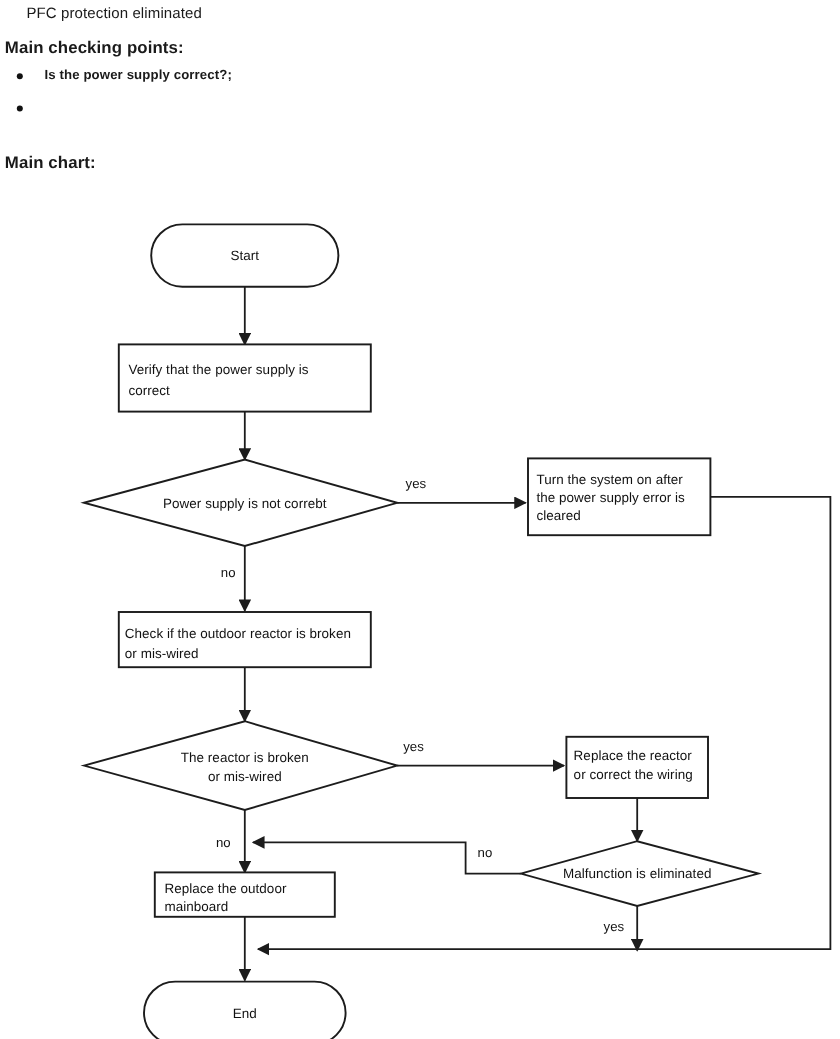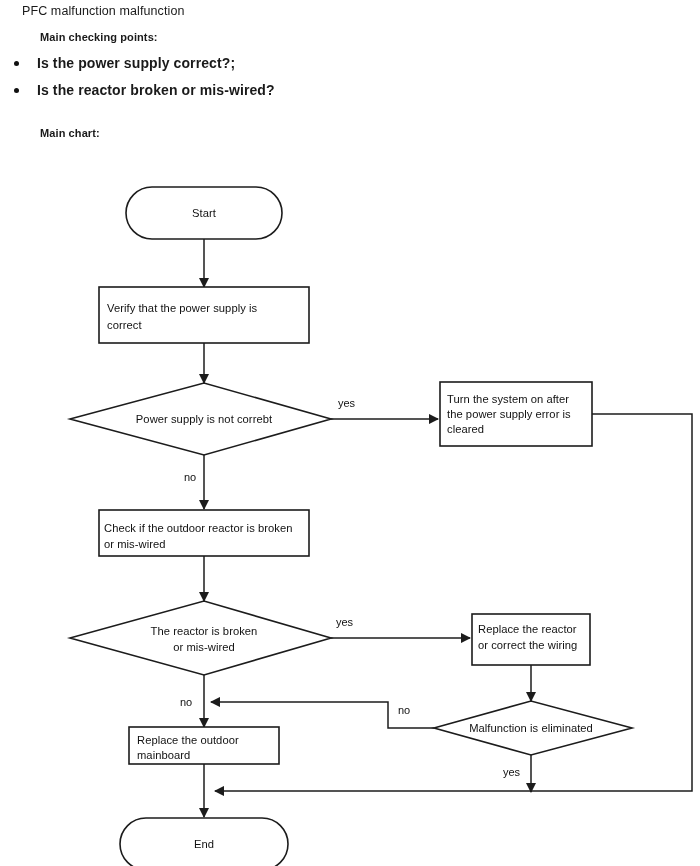--- a/index.html
+++ b/index.html
@@ -28,42 +28,41 @@
     left: 22px;
     top: 4px;
     font-size: 12.5px;
     font-weight: 400;
     letter-spacing: .1px;
     white-space: nowrap;
   }
   .section-label {
     position: absolute;
     left: 4px;
-    font-size: 11px;
+    font-size: 14px;
     font-weight: bold;
     letter-spacing: .1px;
     white-space: nowrap;
-    margin-left: 36px;
   }
   .section-label.checking { top: 31px; }
   .section-label.flow     { top: 127px; }
 
   .bullet-list {
     position: absolute;
     left: 4px;
     top: 55px;
     margin: 0;
     padding: 0;
     list-style: none;
   }
   .bullet-list li {
     position: relative;
     height: 27px;
     padding-left: 33px;
-    font-size: 14px;
+    font-size: 11px;
     font-weight: bold;
     letter-spacing: .1px;
     white-space: nowrap;
     line-height: 17px;
   }
   .bullet-dot {
     position: absolute;
     left: 10px;
     top: 6px;
     width: 5px;
@@ -110,32 +109,31 @@
   .edge-label {
     font-family: "Liberation Sans", sans-serif;
     font-size: 11px;
     fill: #111;
   }
 </style>
 </head>
 <body>
 
 <div class="doc-header">
-  <div class="doc-title">PFC malfunction malfunction</div>
+  <div class="doc-title">PFC protection eliminated</div>
 
   <div class="section-label checking">Main checking points:</div>
 
   <ul class="bullet-list">
     <li>
       <span class="bullet-dot"></span>
       <span>Is the power supply correct?;</span>
     </li>
     <li>
       <span class="bullet-dot"></span>
-      <span>Is the reactor broken or mis-wired?</span>
     </li>
   </ul>
 
   <div class="section-label flow">Main chart:</div>
 </div>
 
 <div class="flow-wrap">
 <svg class="flow" viewBox="0 0 700 866" xmlns="http://www.w3.org/2000/svg">
   <defs>
     <marker id="arrow" viewBox="0 0 10 10" refX="9" refY="5" markerWidth="7" markerHeight="7" orient="auto-start-reverse">

